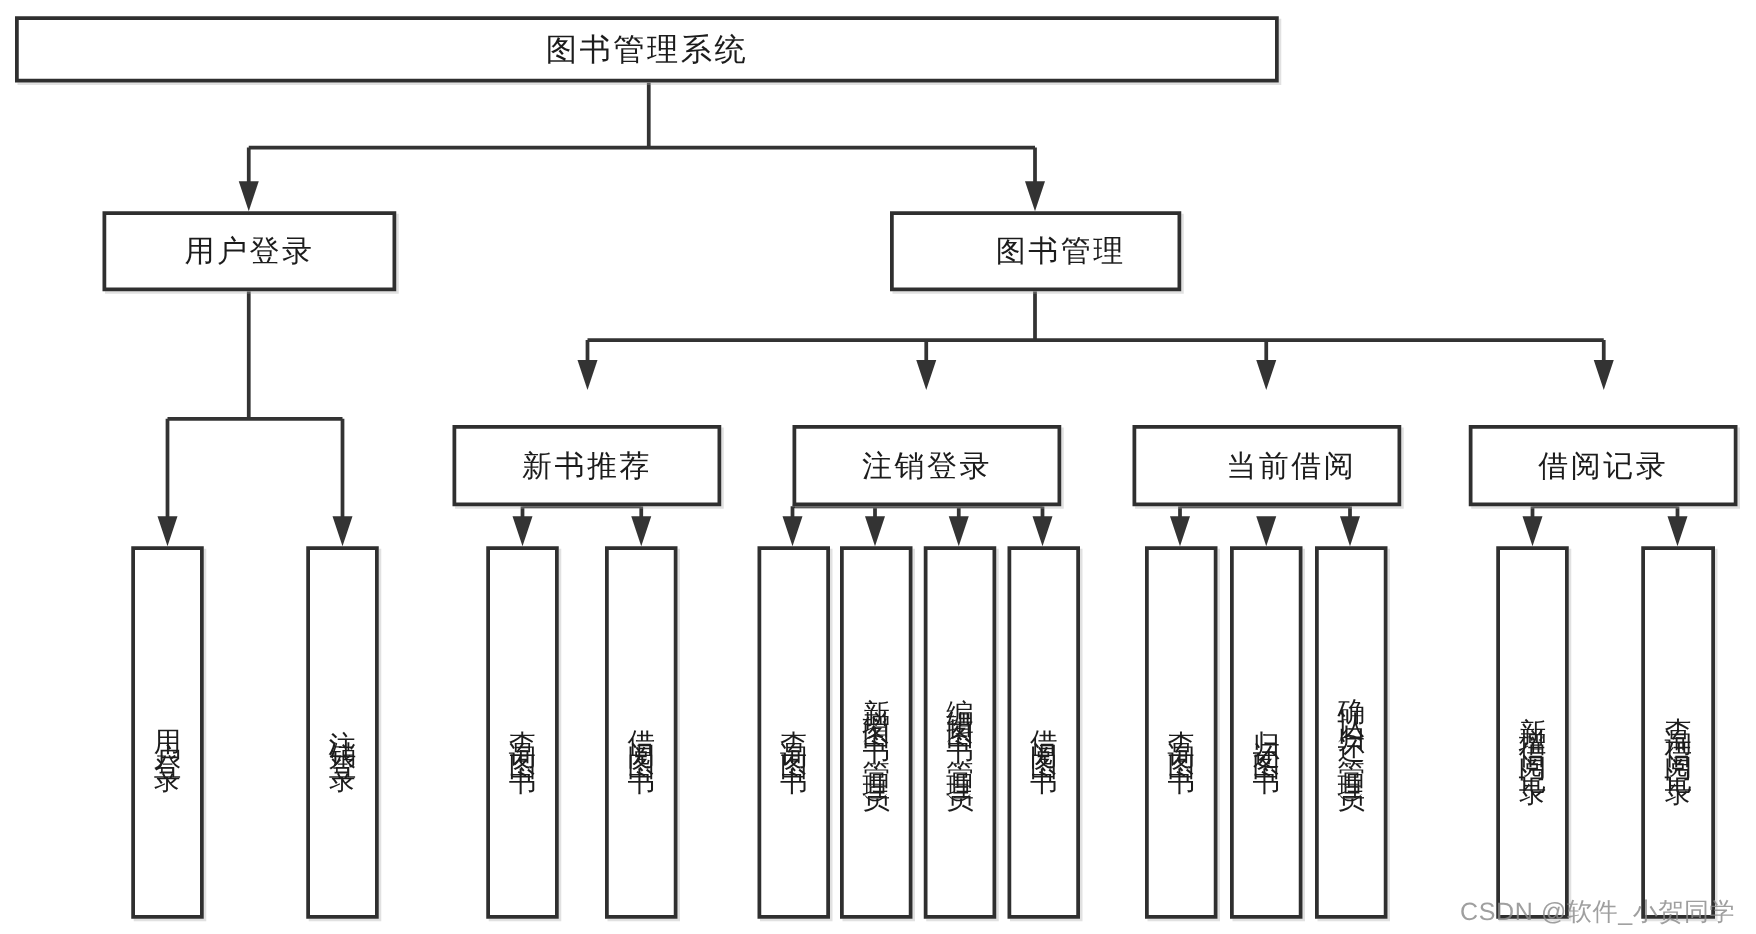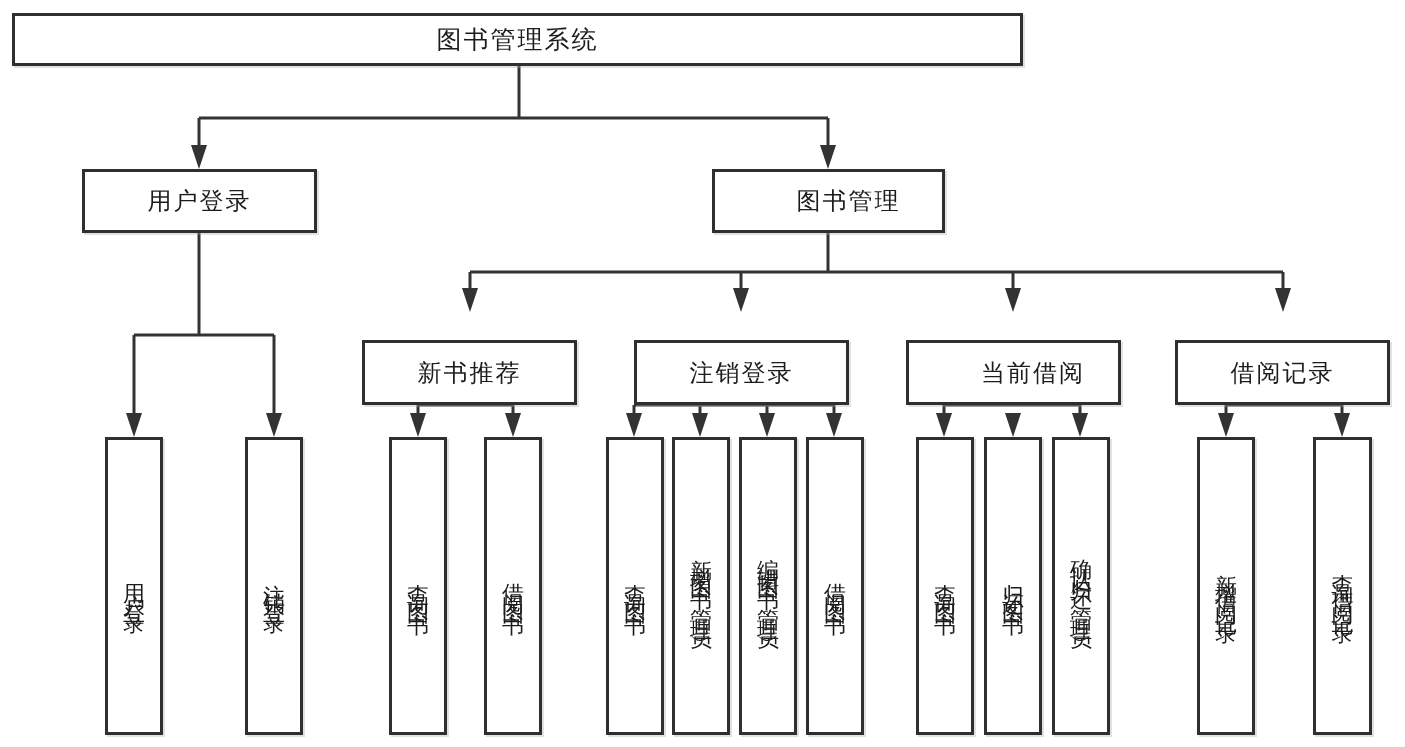--- a/index.html
+++ b/index.html
@@ -166,14 +166,15 @@
     <span class="vtext">确认归还（管理员）</span>
   </div>
 
   <div class="box leaf" style="left:1197px">
     <span class="vtext">新增借阅记录</span>
   </div>
   <div class="box leaf" style="left:1313px; width:59px">
     <span class="vtext">查询借阅记录</span>
   </div>
 
+  <div class="watermark">CSDN @软件_小贺同学</div>
 
 </div>
 
 </body></html>

